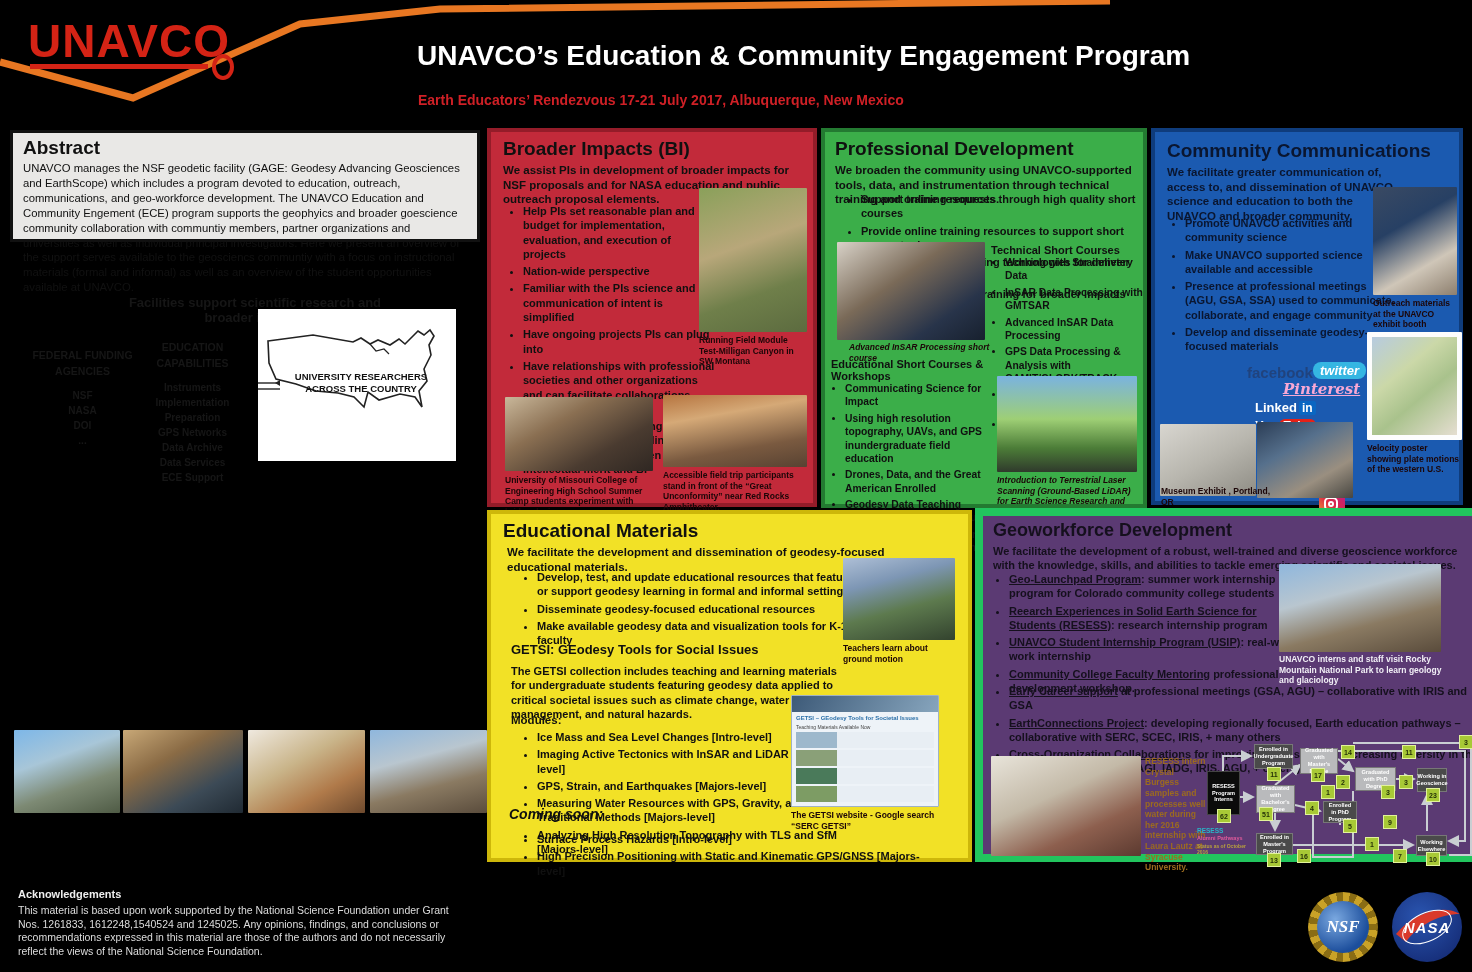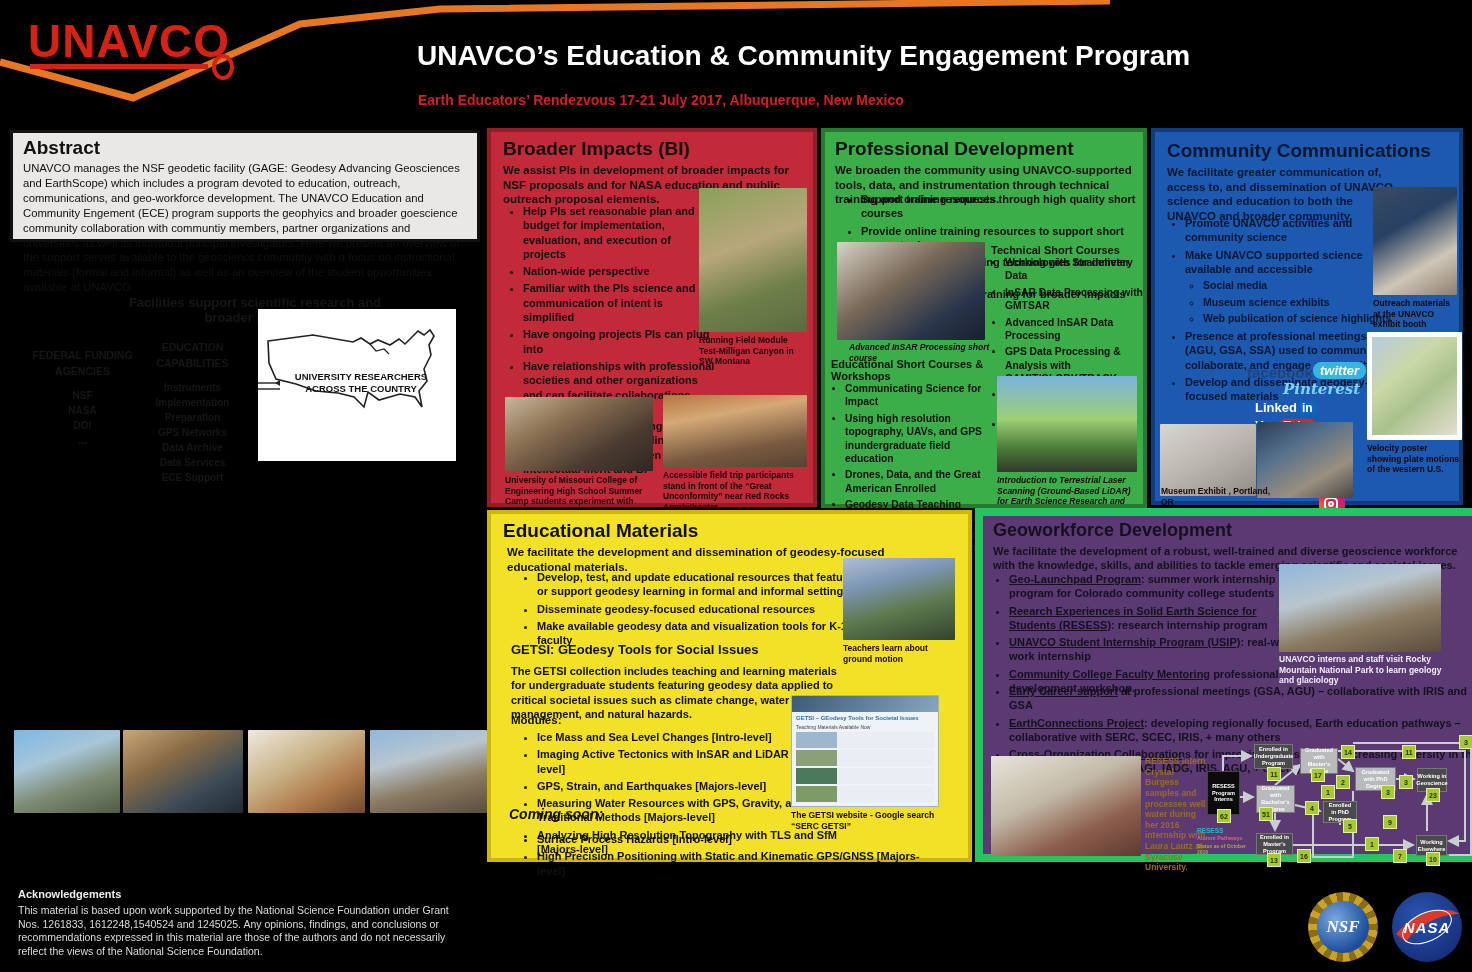--- a/index.html
+++ b/index.html
@@ -60,21 +60,21 @@
   .ph-terns{background:linear-gradient(165deg,#aebfd6 0%,#7d96b4 30%,#5d7a4e 60%,#33432e 100%);}
   .ph-lab{background:linear-gradient(155deg,#e8e4da 0%,#c3b9a7 40%,#8d5f4e 70%,#5c3a30 100%);}
   .ph-gps{background:linear-gradient(160deg,#7db7e8 0%,#a8c6d8 35%,#7d8a74 65%,#4f5b45 100%);}
   .ph-monitor{background:linear-gradient(150deg,#c8a877 0%,#8a6b45 35%,#3c4a56 70%,#202a33 100%);}
   .ph-room2{background:linear-gradient(150deg,#efe9df 0%,#c9b489 40%,#b07a4a 70%,#6e4a2e 100%);}
   .ph-summit{background:linear-gradient(165deg,#8fb7dd 0%,#b9c6cf 35%,#8a7a62 65%,#5a4c3c 100%);}
   
   .social{position:absolute;font-weight:bold;}
   .fb{color:rgba(35,60,110,.75);font-size:15px;}
   .tw{background:#35b6e2;color:#fff;border-radius:8px;padding:1px 7px;font-size:13px;font-style:italic;}
-  .pin{color:#7dd3fc;font-size:15px;font-style:italic;font-family:"DejaVu Serif",serif;}
+  .pin{color:#f9a8d4;font-size:15px;font-style:italic;font-family:"DejaVu Serif",serif;text-decoration:underline;}
   .li-a{color:#fff;font-size:13px;}
   .li-b{background:#0a66c2;color:#fff;border-radius:2px;padding:0 3px;font-size:12px;margin-left:2px;}
   .yt-a{color:#fff;font-size:13px;}
   .yt-b{background:#e62117;color:#fff;border-radius:6px;padding:0 5px;font-size:12px;}
   .ig{width:26px;height:26px;border-radius:6px;display:inline-block;
       background:linear-gradient(45deg,#f09433,#e6683c,#dc2743,#cc2366,#bc1888);position:relative;}
   .ig::before{content:"";position:absolute;left:5px;top:5px;width:14px;height:14px;border:2px solid #fff;border-radius:5px;box-sizing:border-box;}
   .ig::after{content:"";position:absolute;left:9px;top:9px;width:6px;height:6px;border:2px solid #fff;border-radius:50%;box-sizing:border-box;}
   
   .flow{position:absolute;left:210px;top:219px;width:282px;height:132px;}
@@ -207,25 +207,20 @@
     <div class="photo ph-tls" style="left:172px;top:244px;width:140px;height:96px"></div>
     <div class="cap abs" style="left:172px;top:343px;width:144px;font-style:italic">Introduction to Terrestrial Laser Scanning (Ground-Based LiDAR) for Earth Science Research and Education short course</div>
   </div>
 
   <div class="panel blue">
     <h2>Community Communications</h2>
     <p class="intro" style="width:226px">We facilitate greater communication of, access to, and dissemination of UNAVCO science and education to both the UNAVCO and broader community.</p>
     <ul style="position:absolute;left:14px;top:84px;width:210px">
       <li>Promote UNAVCO activities and community science</li>
       <li>Make UNAVCO supported science available and accessible</li>
-      <ul style="padding-left:18px">
-        <li style="font-size:10.5px">Social media</li>
-        <li style="font-size:10.5px">Museum science exhibits</li>
-        <li style="font-size:10.5px">Web publication of science highlights</li>
-      </ul>
       <li>Presence at professional meetings (AGU, GSA, SSA) used to communicate, collaborate, and engage community</li>
       <li>Develop and disseminate geodesy-focused materials</li>
     </ul>
     <div class="photo ph-booth" style="left:218px;top:55px;width:84px;height:108px"></div>
     <div class="cap abs" style="left:218px;top:166px;width:86px">Outreach materials at the UNAVCO exhibit booth</div>
     
     <span class="social fb" style="left:92px;top:232px">facebook</span>
     <span class="social tw" style="left:158px;top:230px">twitter</span>
     <span class="social pin" style="left:128px;top:248px">Pinterest</span>
     <span class="social abs" style="left:100px;top:266px"><span class="li-a">Linked</span><span class="li-b">in</span></span>

